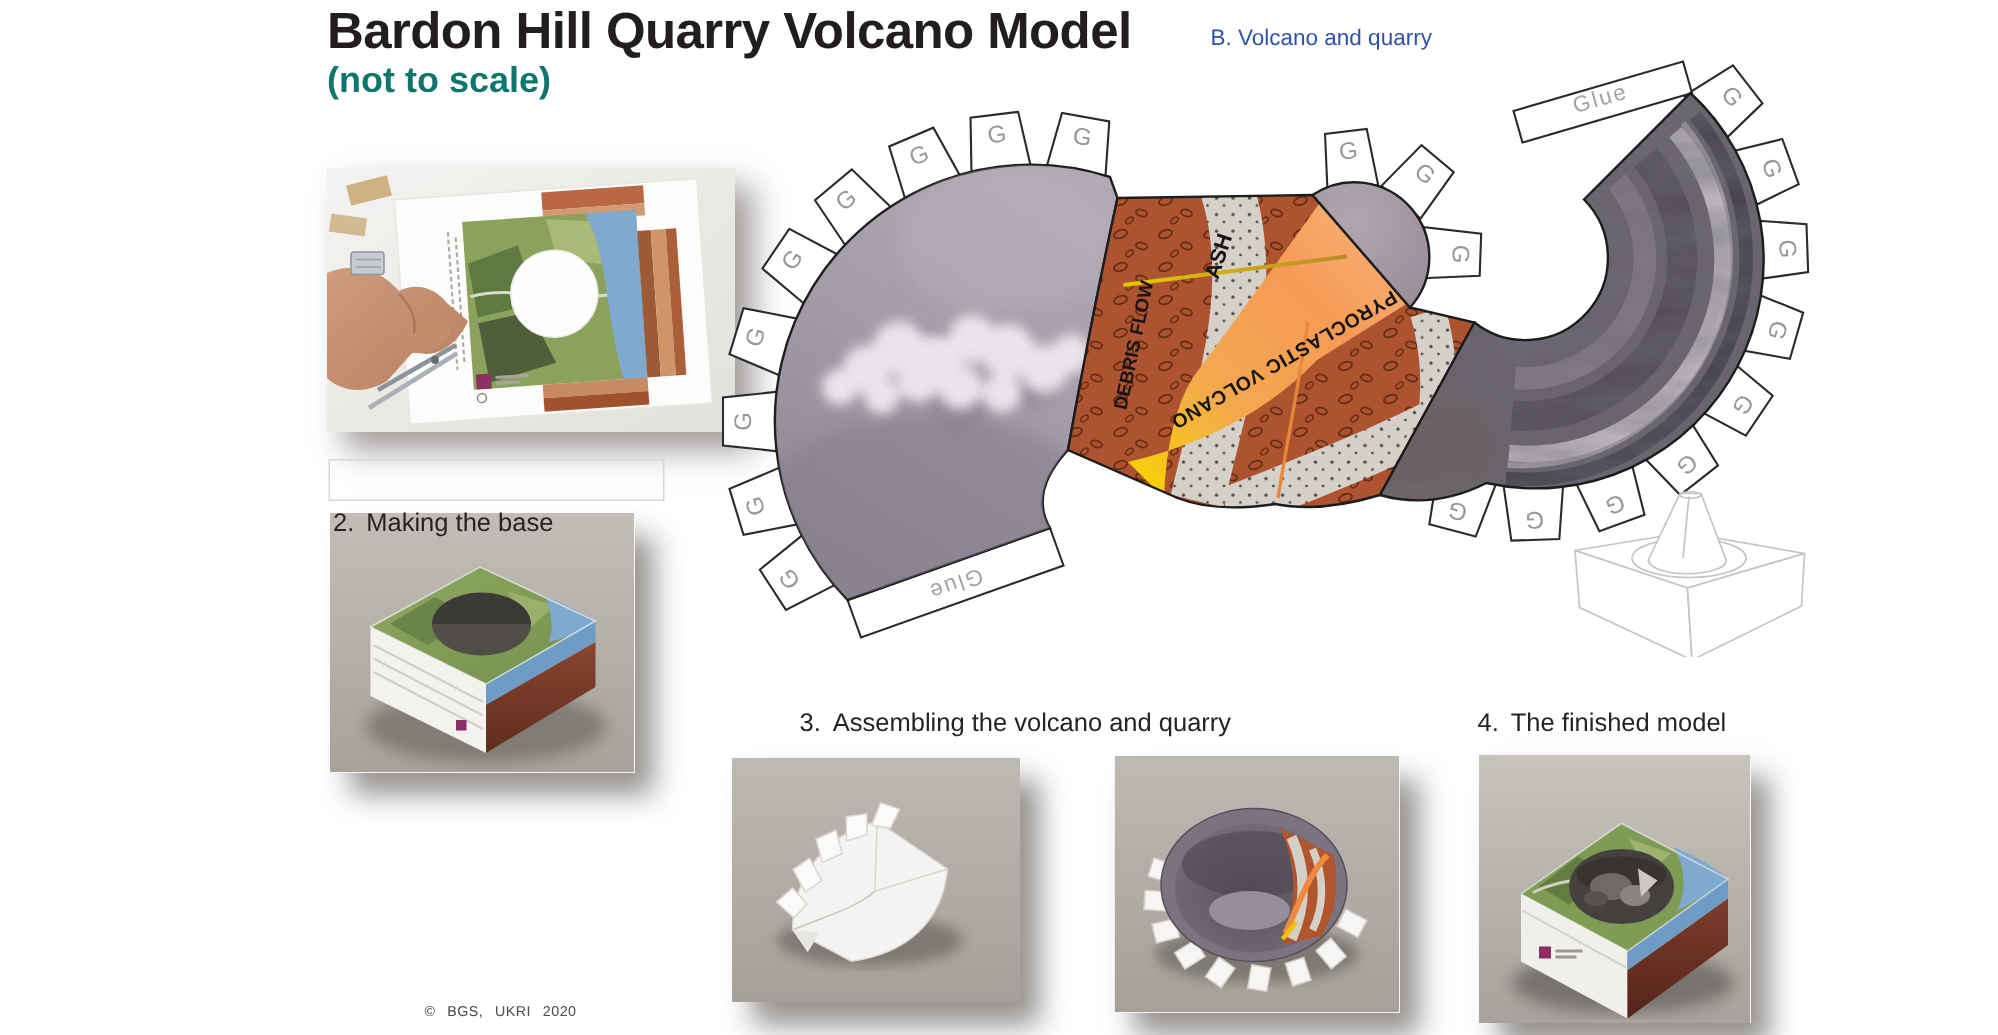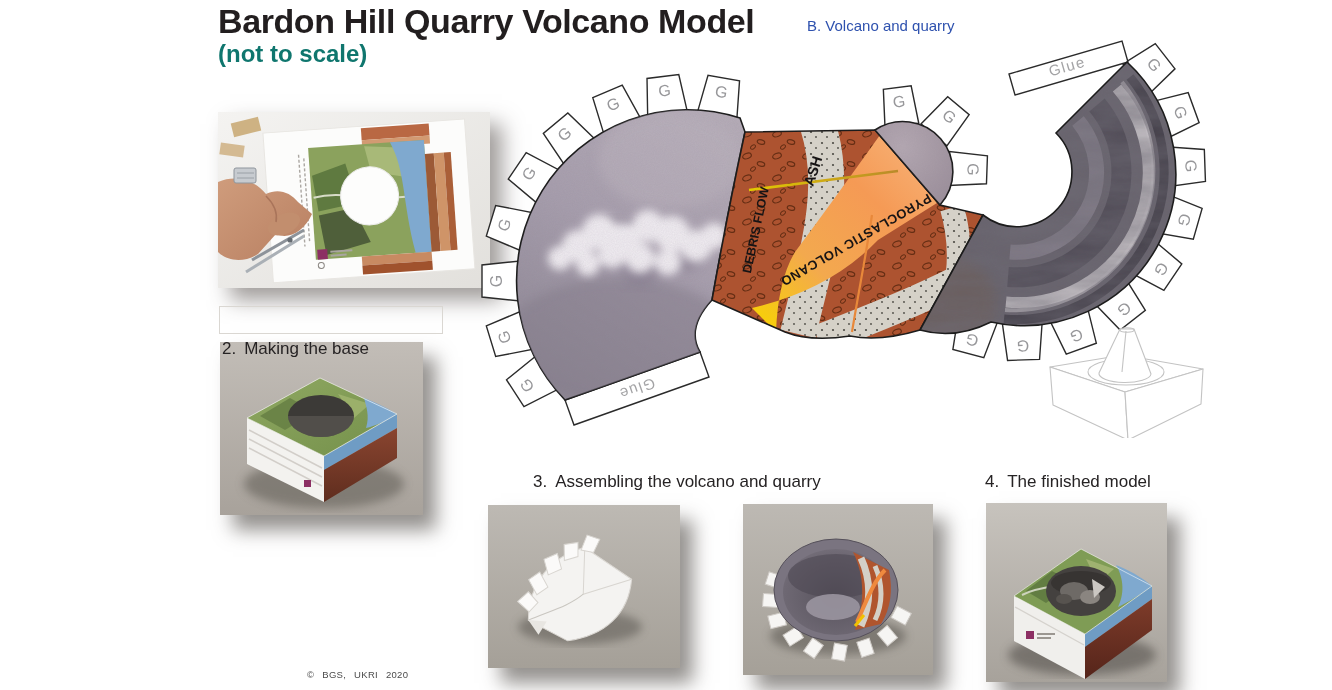--- a/index.html
+++ b/index.html
@@ -9,21 +9,21 @@
   .page-title{left:218px;top:2px;font-size:34px;font-weight:700;color:#221e1f;letter-spacing:-0.4px;}
   .page-subtitle{left:218px;top:40px;font-size:24px;font-weight:700;color:#0f766e;}
   .variant-label{left:807px;top:17px;font-size:15px;font-weight:500;color:#2e51ae;}
   .step-heading{font-size:17px;font-weight:500;color:#262324;white-space:nowrap;}
   .step-heading .num{display:inline-block;margin-right:8px;}
   .sh1{left:222px;top:86px;}
   .sh2{left:222px;top:311px;z-index:3;margin-top:28px;}
   .sh3{left:509px;top:472px;margin-left:24px;}
   .sh4{left:985px;top:472px;text-align:right;}
   .faint-box{left:219px;top:306px;width:222px;height:26px;border:1px solid #dad7d2;z-index:1;}
-  .copyright{left:283px;top:669px;font-size:9.5px;color:#4b4b4b;letter-spacing:.3px;word-spacing:5px;margin-left:24px;}
+  .copyright{left:283px;top:669px;font-size:9.5px;color:#4b4b4b;letter-spacing:.3px;word-spacing:5px;}
   .photo{position:absolute;overflow:hidden;}
   .photo svg{display:block;}
   .shadow1{box-shadow:12px 12px 20px rgba(66,58,54,.5);}
   .shadow2{box-shadow:13px 15px 18px rgba(60,55,50,.55);}
   .template-svg{left:470px;top:40px;}
   .tab{fill:#ffffff;stroke:#2b2b2b;stroke-width:1.4;}
   .tab-letter{font-family:"Liberation Sans",sans-serif;font-size:16px;fill:#97979a;
               text-anchor:middle;dominant-baseline:central;}
   .glue-label{font-family:"Liberation Sans",sans-serif;font-size:15px;fill:#a3a3a5;
               text-anchor:middle;dominant-baseline:central;letter-spacing:1.5px;}

